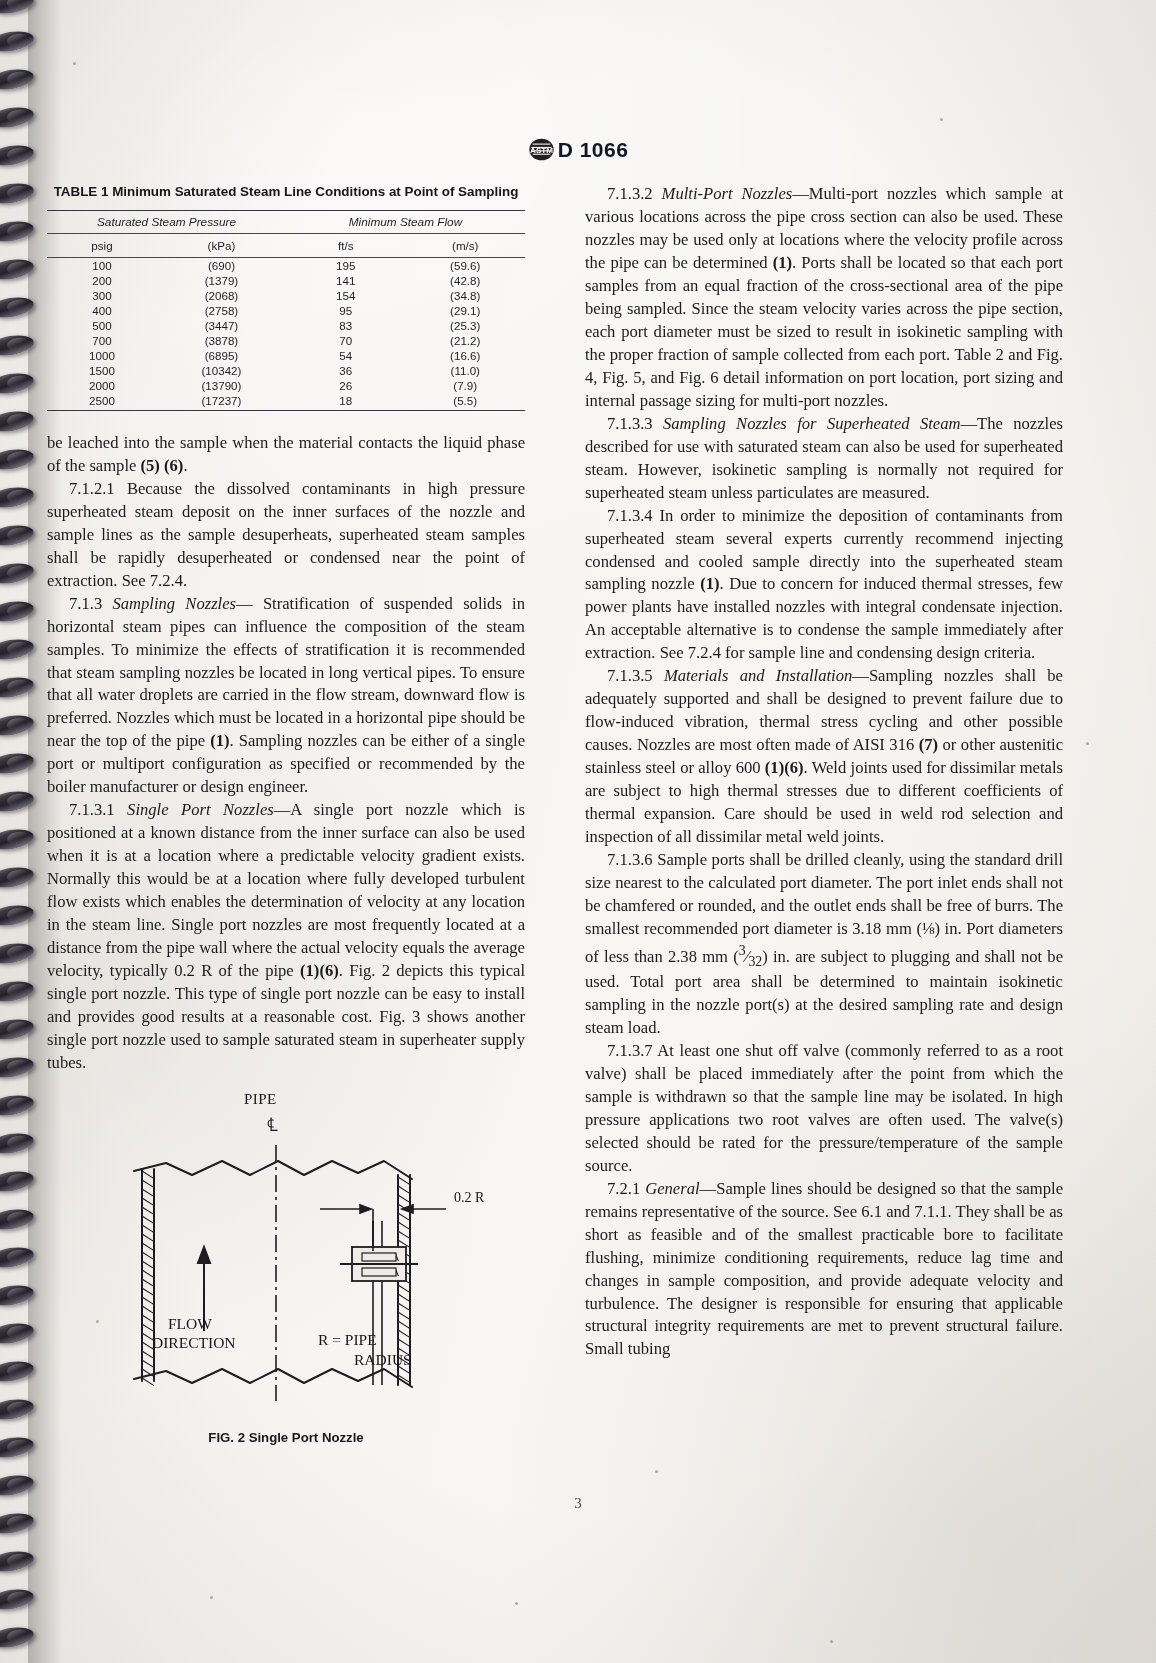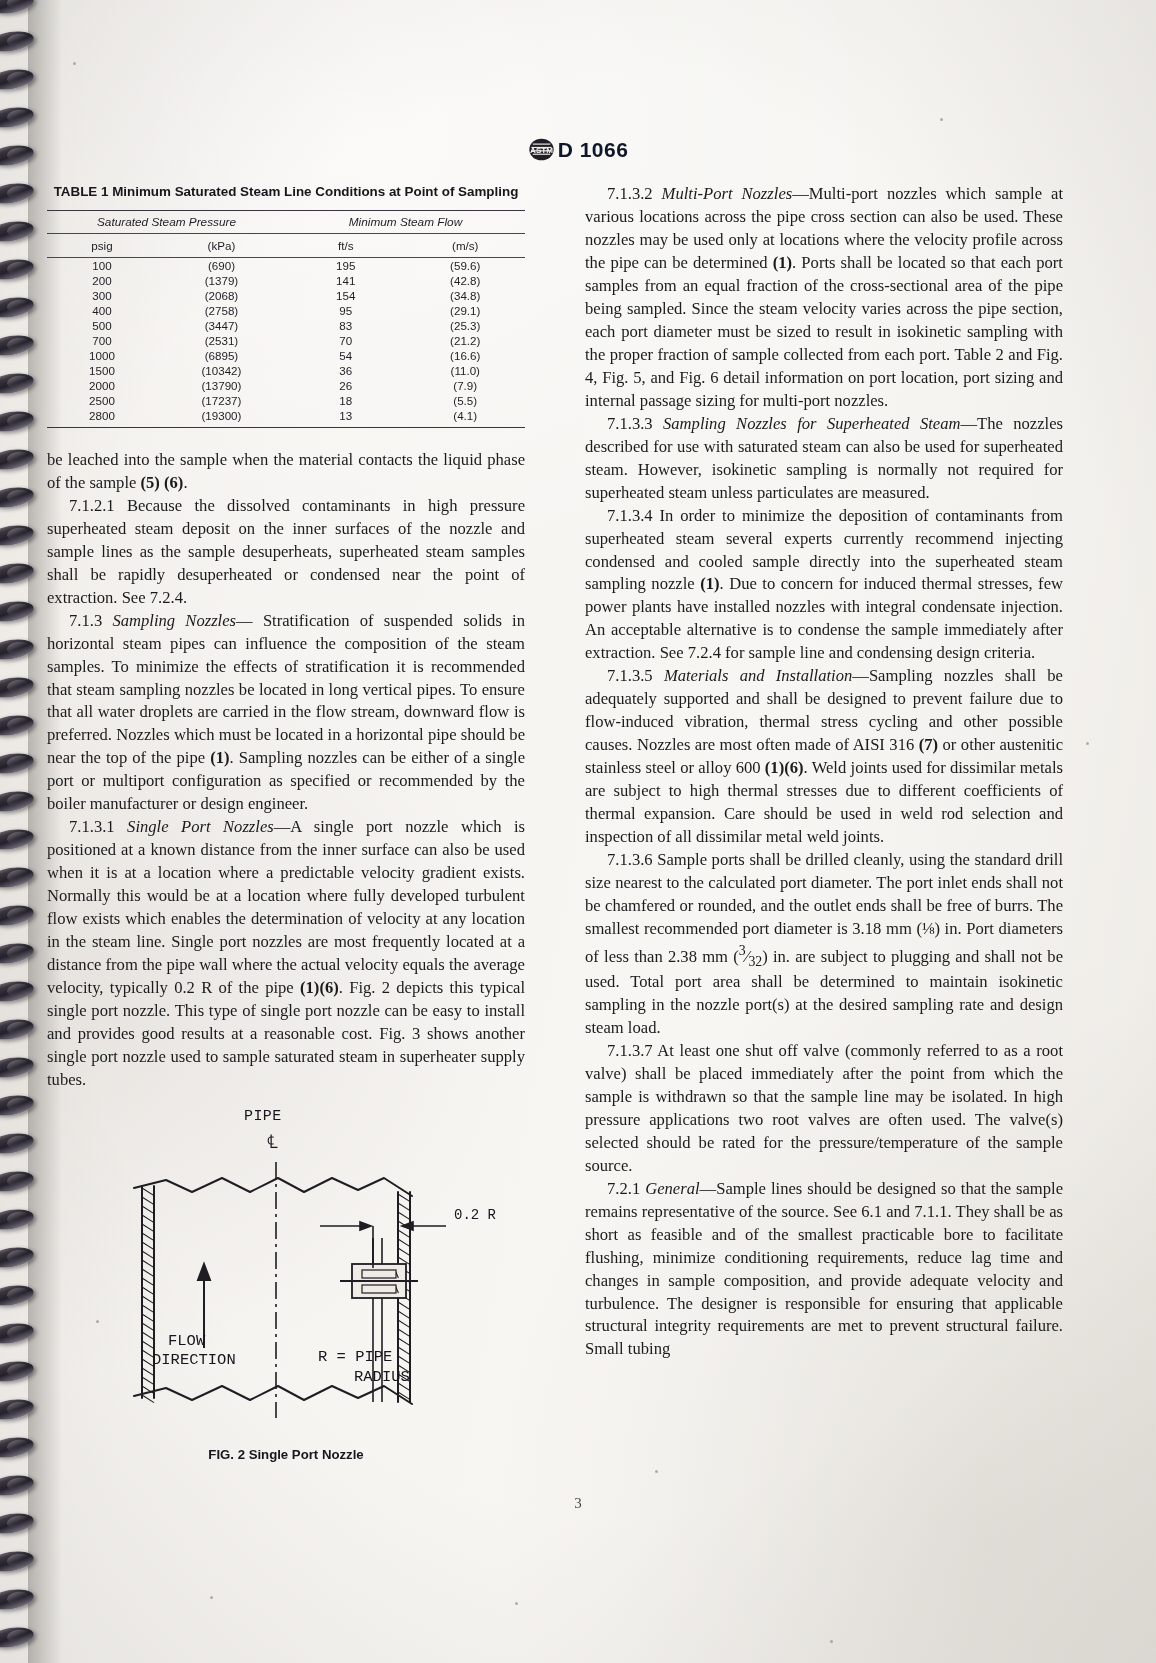--- a/index.html
+++ b/index.html
@@ -327,21 +327,21 @@
               <td>(29.1)</td>
             </tr>
             <tr>
               <td>500</td>
               <td>(3447)</td>
               <td>83</td>
               <td>(25.3)</td>
             </tr>
             <tr>
               <td>700</td>
-              <td>(2531)</td>
+              <td>(3878)</td>
               <td>70</td>
               <td>(21.2)</td>
             </tr>
             <tr>
               <td>1000</td>
               <td>(6895)</td>
               <td>54</td>
               <td>(16.6)</td>
             </tr>
             <tr>
@@ -354,26 +354,20 @@
               <td>2000</td>
               <td>(13790)</td>
               <td>26</td>
               <td>(7.9)</td>
             </tr>
             <tr>
               <td>2500</td>
               <td>(17237)</td>
               <td>18</td>
               <td>(5.5)</td>
-            </tr>
-            <tr class="last">
-              <td>2800</td>
-              <td>(19300)</td>
-              <td>13</td>
-              <td>(4.1)</td>
             </tr>
           </tbody>
       </table>
       <div class="t1-foot"></div>
     </div>
 
     <p class="body cont">be leached into the sample when the material contacts the liquid phase of the sample <b>(5) (6)</b>.</p>
     <p class="body">7.1.2.1 Because the dissolved contaminants in high pressure superheated steam deposit on the inner surfaces of the nozzle and sample lines as the sample desuperheats, superheated steam samples shall be rapidly desuperheated or condensed near the point of extraction. See 7.2.4.</p>
     <p class="body">7.1.3 <i>Sampling Nozzles</i>— Stratification of suspended solids in horizontal steam pipes can influence the composition of the steam samples. To minimize the effects of stratification it is recommended that steam sampling nozzles be located in long vertical pipes. To ensure that all water droplets are carried in the flow stream, downward flow is preferred. Nozzles which must be located in a horizontal pipe should be near the top of the pipe <b>(1)</b>. Sampling nozzles can be either of a single port or multiport configuration as specified or recommended by the boiler manufacturer or design engineer.</p>
     <p class="body">7.1.3.1 <i>Single Port Nozzles</i>—A single port nozzle which is positioned at a known distance from the inner surface can also be used when it is at a location where a predictable velocity gradient exists. Normally this would be at a location where fully developed turbulent flow exists which enables the determination of velocity at any location in the steam line. Single port nozzles are most frequently located at a distance from the pipe wall where the actual velocity equals the average velocity, typically 0.2 R of the pipe <b>(1)(6)</b>. Fig. 2 depicts this typical single port nozzle. This type of single port nozzle can be easy to install and provides good results at a reasonable cost. Fig. 3 shows another single port nozzle used to sample saturated steam in superheater supply tubes.</p>
@@ -494,21 +488,21 @@
           <polygon points="276,108 287,104 287,112"></polygon>
         </g>
 
         <g stroke="#1d1d22" stroke-width="2" fill="#1d1d22">
           <line x1="78" y1="230" x2="78" y2="158"></line>
           <polygon points="78,146 72,162 84,162"></polygon>
         </g>
       </svg>
 
       <div style="position:relative; width:320px; margin:-338px auto 0 auto; height:330px;
-                  font-family:Liberation Mono, monospace; color:#16161c; pointer-events:none;">
+                  font-family:Liberation Serif, serif; color:#16161c; pointer-events:none;">
         <span style="position:absolute; left:118px; top:-2px; font-size:15px; letter-spacing:0.4px;">PIPE</span>
         <span style="position:absolute; left:141px; top:18px; font-size:19px;">℄</span>
         <span style="position:absolute; left:296px; top:97px; font-size:14px; white-space:nowrap;margin-left:32px;">0.2 R</span>
         <span style="position:absolute; left:42px; top:222px; font-size:15.5px;">FLOW</span>
         <span style="position:absolute; left:26px; top:241px; font-size:15.5px;">DIRECTION</span>
         <span style="position:absolute; left:192px; top:238px; font-size:15.5px; white-space:nowrap;">R  =  PIPE</span>
         <span style="position:absolute; left:228px; top:258px; font-size:15.5px; white-space:nowrap;">RADIUS</span>
       </div>
 
       <div class="fig-caption">FIG. 2 Single Port Nozzle</div>

